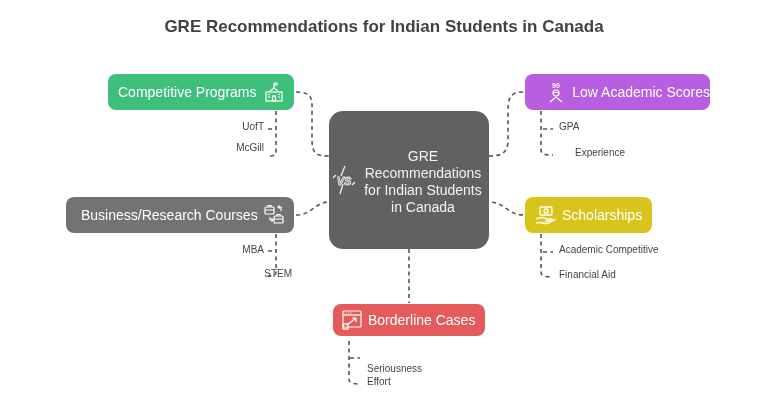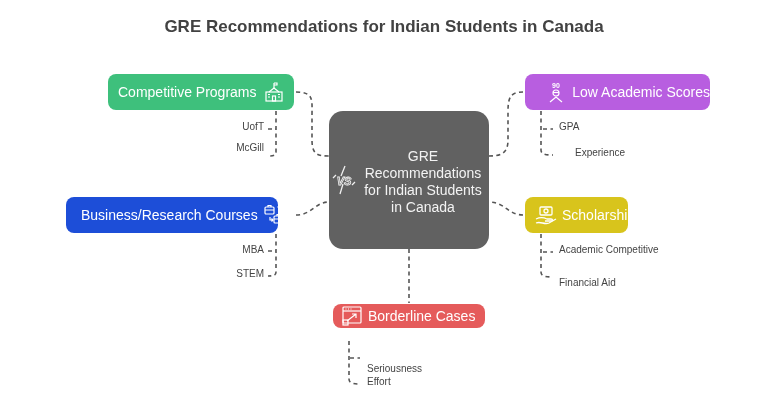--- a/index.html
+++ b/index.html
@@ -82,65 +82,65 @@
       <path d="M5 11 L10 7 L15 11"></path>
       <rect x="2" y="11" width="16" height="9"></rect>
       <rect x="8.5" y="15" width="3" height="5"></rect>
       <path d="M4 13.5 h2 M4 16 h2 M14 13.5 h2 M14 16 h2"></path>
     </svg>
   </span>
 </div>
 <div class="leaf right" style="right:504px; top:121px;">UofT</div>
 <div class="leaf right" style="right:504px; top:142px;">McGill</div>
 
-<div class="node" style="left:66px; top:197px; width:212px; height:36px; background:#1d4ed8; padding-left:15px;">
+<div class="node" style="left:66px; top:197px; width:228px; height:36px; background:#737373; padding-left:15px;">
   <span>Business/Research Courses</span>
   <span class="icon" style="margin-left:5px;">
     <svg width="22" height="22" viewBox="0 0 22 22" fill="none" stroke="#ffffff" stroke-width="1.2">
       <rect x="2" y="3" width="9" height="7" rx="1"></rect>
       <path d="M5 3 V1.5 H8 V3 M2 6 H11"></path>
       <rect x="11" y="12" width="9" height="7" rx="1"></rect>
       <path d="M14 12 V10.5 H17 V12 M11 15 H20"></path>
       <path d="M15 3 L18 3 L18 7 M16.5 1.5 L15 3 L16.5 4.5"></path>
       <path d="M7 13 L7 16 L10 16 M8.5 14.5 L10 16 L8.5 17.5"></path>
     </svg>
   </span>
 </div>
 <div class="leaf right" style="right:504px; top:244px;">MBA</div>
-<div class="leaf right" style="right:504px; top:268px;">STEM</div>
+<div class="leaf right" style="right:476px; top:268px;">STEM</div>
 
 <div class="node" style="left:525px; top:74px; width:185px; height:36px; background:#b85ee0; padding-left:20px;">
   <span class="icon" style="margin-right:6px;">
     <svg width="18" height="22" viewBox="0 0 18 22" fill="none" stroke="#ffffff" stroke-width="1.2">
       <text x="9" y="7" text-anchor="middle" font-family="Liberation Sans, sans-serif" font-size="7" fill="#ffffff" stroke="none" font-weight="bold">90</text>
       <circle cx="9" cy="12" r="3"></circle>
       <path d="M6 11.5 H12"></path>
       <path d="M3 21 L9 16 L15 21"></path>
     </svg>
   </span>
   <span>Low Academic Scores</span>
 </div>
 <div class="leaf" style="left:559px; top:121px;">GPA</div>
 <div class="leaf" style="left:559px; top:147px;margin-left:16px;">Experience</div>
 
-<div class="node" style="left:525px; top:197px; width:103px; height:36px; background:#d8c41c; padding-left:10px;">
+<div class="node" style="left:525px; top:197px; width:127px; height:36px; background:#d8c41c; padding-left:10px;">
   <span class="icon" style="margin-right:5px;">
     <svg width="22" height="22" viewBox="0 0 22 22" fill="none" stroke="#ffffff" stroke-width="1.3">
       <rect x="5" y="3" width="12" height="8" rx="1"></rect>
       <circle cx="11" cy="7" r="2"></circle>
       <path d="M1 15 C5 13 8 13 12 15 L16 15 C18 15 18 17 16 17 L10 17"></path>
       <path d="M1 19 C6 17 9 21 14 19 L21 15"></path>
     </svg>
   </span>
   <span>Scholarships</span>
 </div>
 <div class="leaf" style="left:559px; top:244px;">Academic Competitive</div>
-<div class="leaf" style="left:559px; top:269px;margin-top:8px;">Financial Aid</div>
+<div class="leaf" style="left:559px; top:269px;">Financial Aid</div>
 
-<div class="node" style="left:333px; top:304px; width:152px; height:24px; background:#e55b5b; padding-left:8px;">
+<div class="node" style="left:333px; top:304px; width:152px; height:32px; background:#e55b5b; padding-left:8px;">
   <span class="icon" style="margin-right:5px;">
     <svg width="22" height="22" viewBox="0 0 22 22" fill="none" stroke="#ffffff" stroke-width="1.2">
       <rect x="2" y="2" width="18" height="16" rx="1"></rect>
       <path d="M2 6 H20"></path>
       <path d="M4.5 4 h1 M7 4 h1 M9.5 4 h1"></path>
       <path d="M6 16 L15 9 M11 9 H15 V13"></path>
       <rect x="2" y="15" width="5" height="5"></rect>
     </svg>
   </span>
   <span>Borderline Cases</span>

